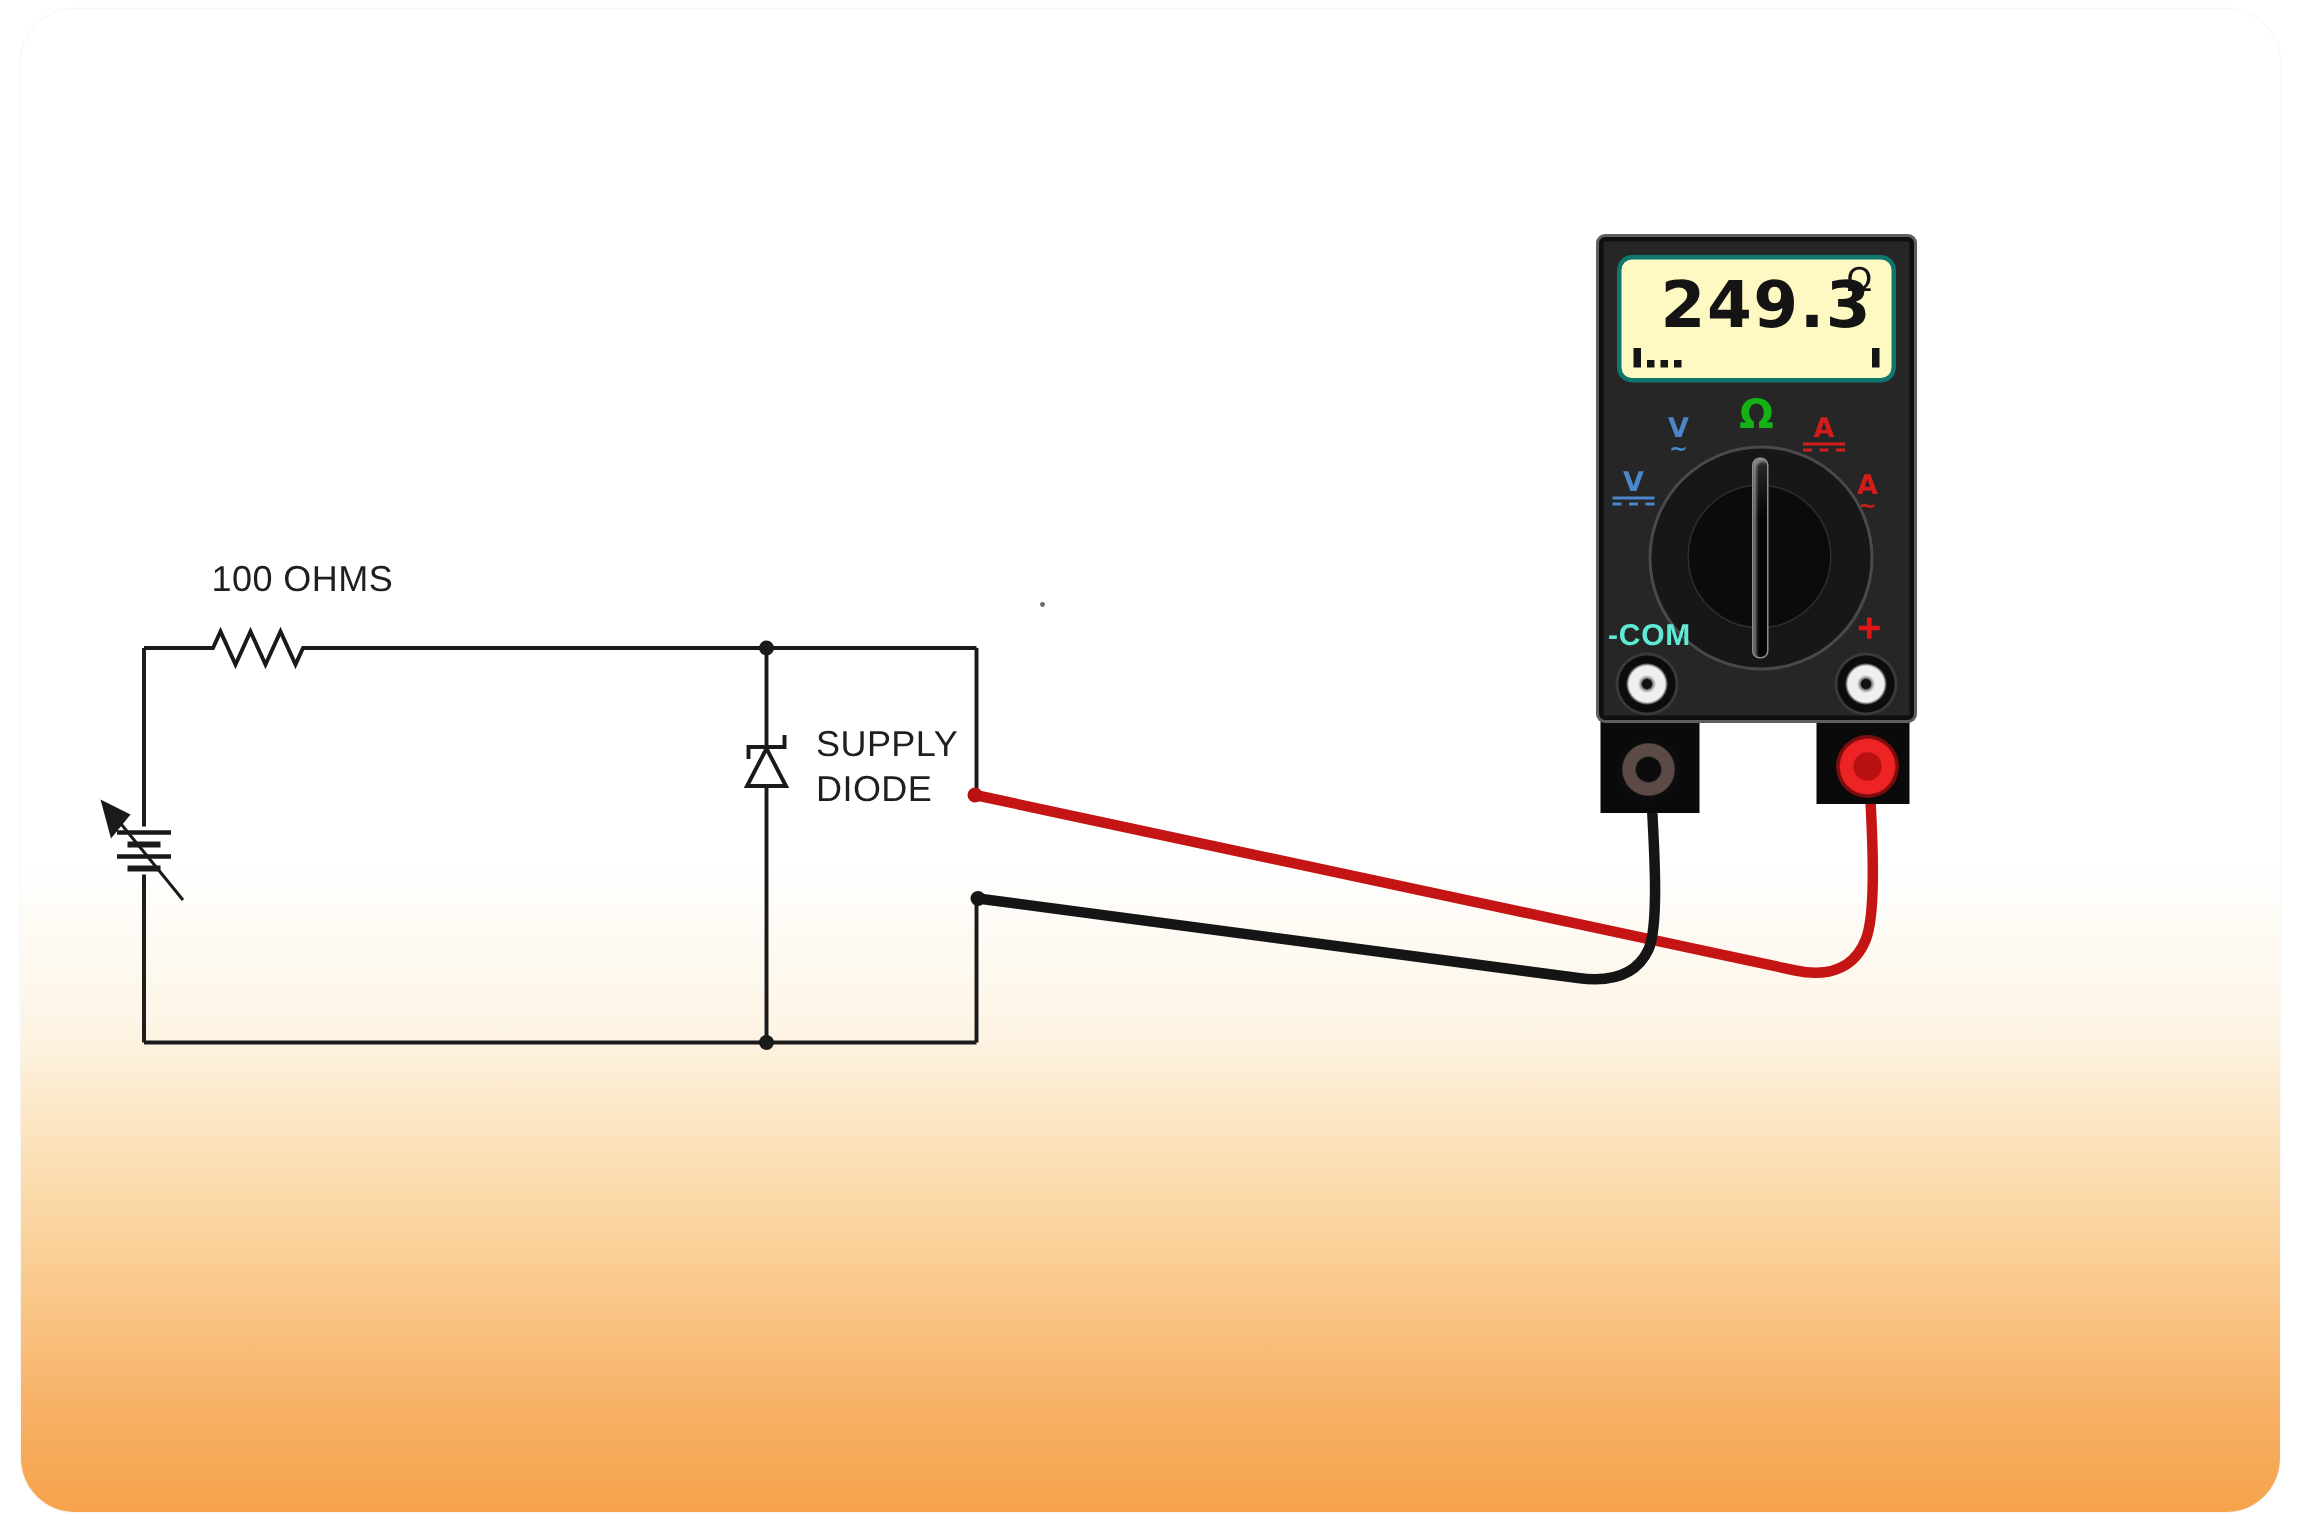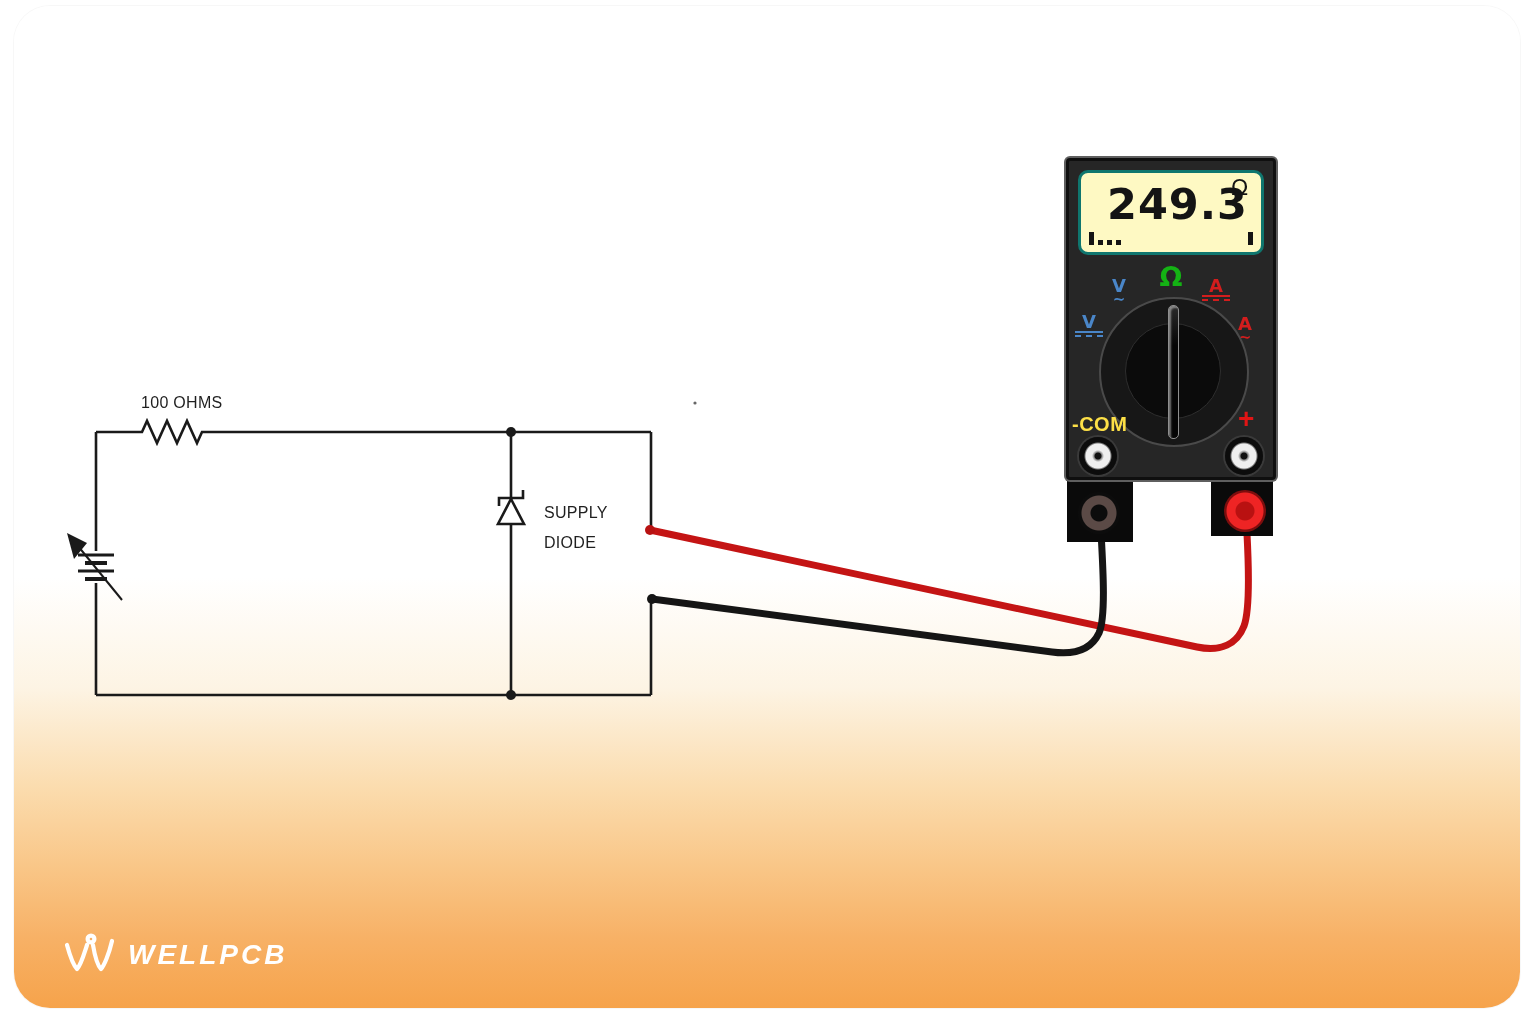--- a/index.html
+++ b/index.html
@@ -4,21 +4,21 @@
 <style>
   html,body{margin:0;padding:0;background:#ffffff;font-family:"Liberation Sans",sans-serif;}
   .canvas{position:relative;width:1536px;height:1024px;background:#ffffff;overflow:hidden;}
   .card{
     position:absolute;left:14px;top:6px;width:1506px;height:1002px;
     border-radius:36px;
     background:linear-gradient(180deg,#ffffff 0%,#ffffff 57%,#fdf4e4 68%,#fbdcae 78%,#f9c687 86%,#f7b166 93%,#f6a34b 100%);
     box-shadow:0 0 0 1px rgba(0,0,0,0.03);
   }
   .circuit-svg{position:absolute;left:0;top:0;}
-  .clabel{position:absolute;color:#1f1f1f;font-size:16px;line-height:30px;letter-spacing:0.3px;white-space:pre-line;margin-top:16px;}
+  .clabel{position:absolute;color:#1f1f1f;font-size:24px;line-height:30px;letter-spacing:0.3px;white-space:pre-line;}
   
   .mm-body{
     position:absolute;left:1052px;top:152px;width:204px;height:316px;
     background:#262626;border:3px solid #0f0f0f;border-radius:4px;
     box-shadow:0 0 0 2px #5f5f5f;
   }
   .mm-lcd{
     position:absolute;left:9px;top:9px;width:180px;height:79px;
     background:#fef9c3;border:3px solid #0f766e;border-radius:10px;text-align:center;
   }
@@ -37,21 +37,21 @@
   .dc-sym .dash{margin-top:2px;height:0;border-top:2px dashed currentColor;}
   .ohm-lbl{position:absolute;left:84px;top:100px;width:36px;text-align:center;font-size:27px;font-weight:bold;font-family:"DejaVu Sans",sans-serif;}
   .dial-ring{position:absolute;left:30px;top:136px;width:146px;height:146px;border-radius:50%;background:#171717;border:2px solid #4a4a4a;}
   .dial-inner{position:absolute;left:24px;top:24px;width:94px;height:94px;border-radius:50%;background:#0b0b0b;border:1px solid #2e2e2e;}
   .dial-pointer{
     position:absolute;left:67px;top:6px;width:9px;height:132px;border-radius:5px;
     background:linear-gradient(180deg,#2a2a2a 0%,#050505 30%);
     border:1px solid #8f8f8f;
     box-shadow:inset 2px 2px 2px rgba(255,255,255,0.45);
   }
-  .mm-com{position:absolute;left:3px;top:252px;font-size:20px;font-weight:bold;color:#fde047;letter-spacing:0.5px;}
+  .mm-com{position:absolute;left:3px;top:252px;font-size:20px;font-weight:bold;color:#5eead4;letter-spacing:0.5px;}
   .mm-plus{position:absolute;left:169px;top:242px;font-size:28px;font-weight:bold;color:#e01515;}
   .jack{position:absolute;width:38px;height:38px;border-radius:50%;
     background:radial-gradient(circle,#111 0 3px,#8a8a8a 4px,#efefef 6px 12px,#0c0c0c 14px 19px);
     box-shadow:0 0 0 2px #3a3a3a;}
   .jack.left{left:10px;top:276px;}
   .jack.right{left:156px;top:276px;}
   .tab{position:absolute;background:#0a0a0a;}
   .tab.left{left:1053px;top:466px;width:66px;height:70px;}
   .tab.right{left:1197px;top:466px;width:62px;height:64px;}
   .plug{position:absolute;width:42px;height:42px;border-radius:50%;}
@@ -156,25 +156,15 @@
         <div class="dial-inner"></div>
         <div class="dial-pointer"></div>
       </div>
 
       <div class="mm-com">-COM</div>
       <div class="mm-plus">+</div>
       <div class="jack left"></div>
       <div class="jack right"></div>
     </div>
 
-    <div class="brand">
-      <svg width="58" height="46" viewBox="0 0 58 46">
-        <g fill="none" stroke="#ffffff" stroke-width="4.2" stroke-linecap="round" stroke-linejoin="round">
-          <path d="M 7,13 C 10,24 13,33 17,37 C 21,33 24,22 27,13"></path>
-          <path d="M 33,13 C 35,25 38,34 41,37 C 44,34 49,22 52,9"></path>
-          <circle cx="31" cy="7" r="3.4"></circle>
-        </g>
-      </svg>
-      <span class="brand-text">WELLPCB</span>
-    </div>
 
   </div>
 </div>
 
 </body></html>

